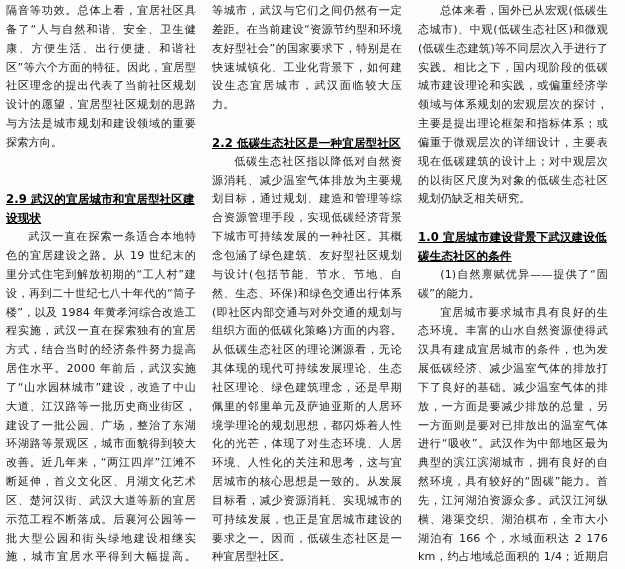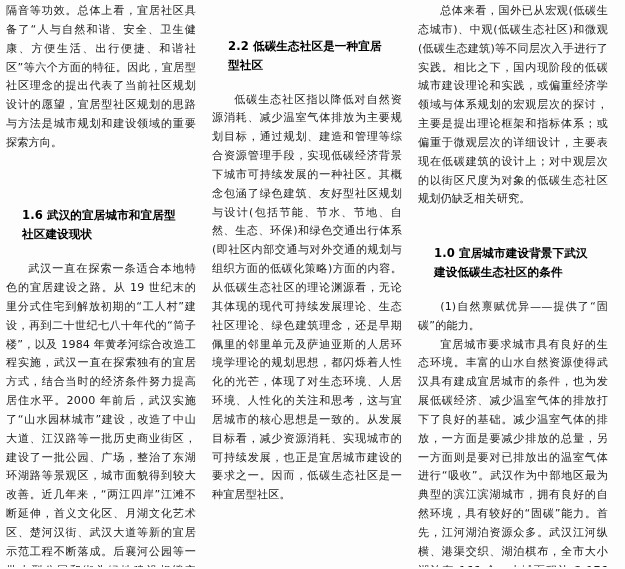--- a/index.html
+++ b/index.html
@@ -47,49 +47,51 @@
     color: #1b1b1b;
     text-indent: 22.2px;
     letter-spacing: 0.15px;
     font-weight: 400;
     -webkit-font-smoothing: none;
   }
   p.body-text.no-indent {
     text-indent: 0;
   }
   h2.heading, h3.heading {
-    margin: 16px;
+    margin: 0;
     font-size: 11.6px;
     line-height: 18.85px;
     font-weight: bold;
     color: #000000;
     text-align: left;
     letter-spacing: 0.1px;
+    text-decoration: underline;
   }
   .space-before-h {
     height: 18.85px;
   }
 </style>
 </head>
 <body>
 
 <div class="page">
   <div class="columns">
 
     <div class="column">
       <p class="body-text no-indent">隔音等功效。总体上看，宜居社区具备了“人与自然和谐、安全、卫生健康、方便生活、出行便捷、和谐社区”等六个方面的特征。因此，宜居型社区理念的提出代表了当前社区规划设计的愿望，宜居型社区规划的思路与方法是城市规划和建设领域的重要探索方向。</p>
       <div class="space-before-h"></div>
       <div class="space-before-h"></div>
-      <h3 class="heading">1.6 武汉的宜居城市和宜居型社区建设现状</h3>
+      <h3 class="heading">2.9 武汉的宜居城市和宜居型社区建设现状</h3>
       <p class="body-text">武汉一直在探索一条适合本地特色的宜居建设之路。从 19 世纪末的里分式住宅到解放初期的“工人村”建设，再到二十世纪七八十年代的“筒子楼”，以及 1984 年黄孝河综合改造工程实施，武汉一直在探索独有的宜居方式，结合当时的经济条件努力提高居住水平。2000 年前后，武汉实施了“山水园林城市”建设，改造了中山大道、江汉路等一批历史商业街区，建设了一批公园、广场，整治了东湖环湖路等景观区，城市面貌得到较大改善。近几年来，“两江四岸”江滩不断延伸，首义文化区、月湖文化艺术区、楚河汉街、武汉大道等新的宜居示范工程不断落成。后襄河公园等一批大型公园和街头绿地建设相继实施，城市宜居水平得到大幅提高。2008 年，武汉提出建立“三位一体”的社区服务体系，即</p>
     </div>
 
     <div class="col-gap"></div>
 
     <div class="column">
+      <p class="body-text no-indent">等城市，武汉与它们之间仍然有一定差距。在当前建设“资源节约型和环境友好型社会”的国家要求下，特别是在快速城镇化、工业化背景下，如何建设生态宜居城市，武汉面临较大压力。</p>
       <div class="space-before-h"></div>
       <h3 class="heading">2.2 低碳生态社区是一种宜居型社区</h3>
       <p class="body-text">低碳生态社区指以降低对自然资源消耗、减少温室气体排放为主要规划目标，通过规划、建造和管理等综合资源管理手段，实现低碳经济背景下城市可持续发展的一种社区。其概念包涵了绿色建筑、友好型社区规划与设计(包括节能、节水、节地、自然、生态、环保)和绿色交通出行体系(即社区内部交通与对外交通的规划与组织方面的低碳化策略)方面的内容。从低碳生态社区的理论渊源看，无论其体现的现代可持续发展理论、生态社区理论、绿色建筑理念，还是早期佩里的邻里单元及萨迪亚斯的人居环境学理论的规划思想，都闪烁着人性化的光芒，体现了对生态环境、人居环境、人性化的关注和思考，这与宜居城市的核心思想是一致的。从发展目标看，减少资源消耗、实现城市的可持续发展，也正是宜居城市建设的要求之一。因而，低碳生态社区是一种宜居型社区。</p>
 
     </div>
 
     <div class="col-gap"></div>
 
     <div class="column">
       <p class="body-text">总体来看，国外已从宏观(低碳生态城市)、中观(低碳生态社区)和微观(低碳生态建筑)等不同层次入手进行了实践。相比之下，国内现阶段的低碳城市建设理论和实践，或偏重经济学领域与体系规划的宏观层次的探讨，主要是提出理论框架和指标体系；或偏重于微观层次的详细设计，主要表现在低碳建筑的设计上；对中观层次的以街区尺度为对象的低碳生态社区规划仍缺乏相关研究。</p>

